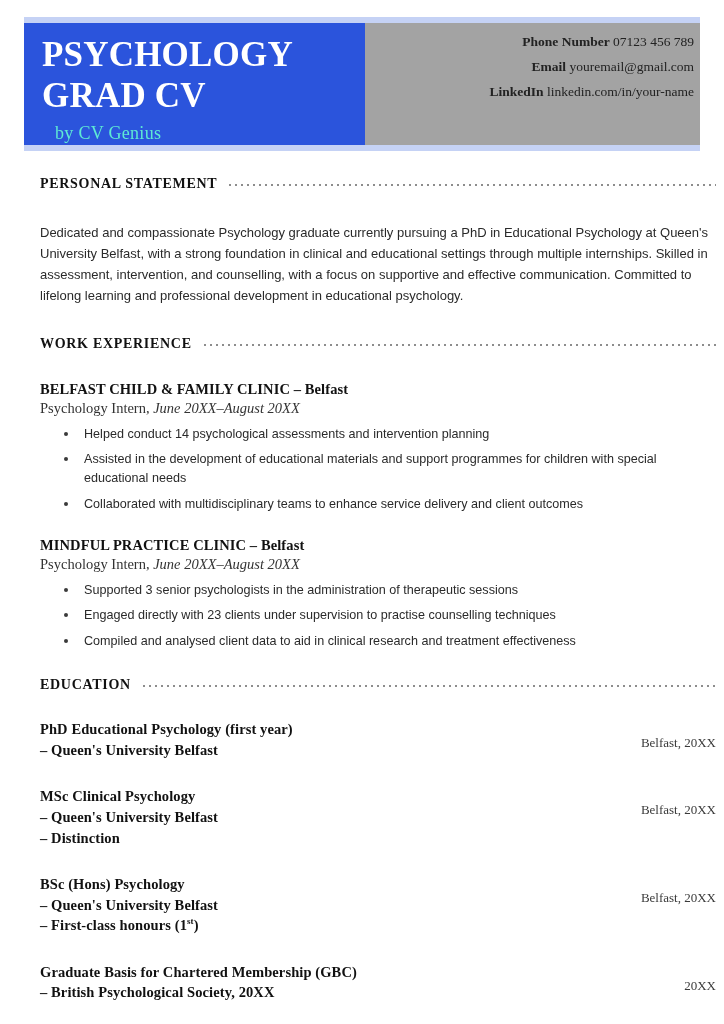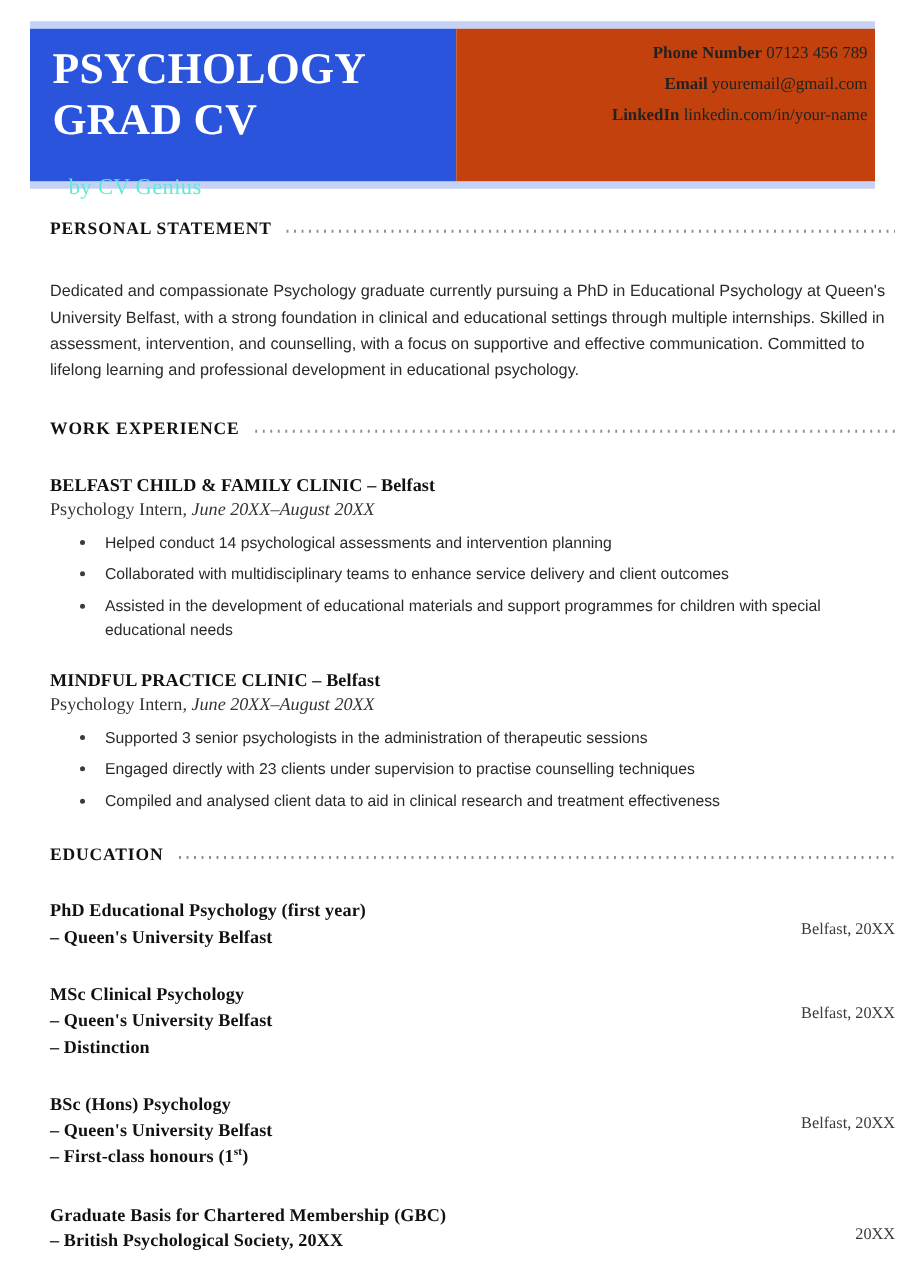--- a/index.html
+++ b/index.html
@@ -36,21 +36,20 @@
     align-items: stretch;
   }
   .title-block {
     width: 341px;
     background: #2b54dc;
     box-sizing: border-box;
     padding: 12px 0 0 18px;
     display: flex;
     flex-direction: column;
     justify-content: flex-start;
-    gap: 16px;
   }
   .cv-title {
     color: #ffffff;
     font-family: "Liberation Serif", serif;
     font-weight: bold;
     font-size: 35px;
     line-height: 1.17;
     letter-spacing: 0.2px;
     margin: 0;
     white-space: pre-line;
@@ -58,21 +57,21 @@
   .cv-byline {
     color: #5eead4;
     font-family: "Liberation Serif", serif;
     font-size: 18px;
     margin-top: 6px;
     letter-spacing: 0.3px;
     margin-left: 13px;
   }
   .contact-block {
     flex: 1;
-    background: #c2410c;
+    background: #a3a3a3;
     box-sizing: border-box;
     padding: 12px 6px 0 0;
     display: flex;
     flex-direction: column;
     justify-content: flex-start;
     align-items: flex-end;
   }
   .contact-line {
     font-family: "Liberation Serif", serif;
     font-size: 13.5px;
@@ -262,22 +261,22 @@
       </div>
       <div class="jobs">
 
         <div class="job">
           <div class="job-org">BELFAST CHILD &amp; FAMILY CLINIC – Belfast</div>
           <div class="job-role">
             <span>Psychology Intern, </span><span class="dates">June 20XX–August 20XX</span>
           </div>
           <ul class="bullets">
             <li>Helped conduct 14 psychological assessments and intervention planning</li>
+            <li>Assisted in the development of educational materials and support programmes for children with special educational needs</li>
             <li>Collaborated with multidisciplinary teams to enhance service delivery and client outcomes</li>
-            <li>Assisted in the development of educational materials and support programmes for children with special educational needs</li>
           </ul>
         </div>
 
         <div class="job">
           <div class="job-org">MINDFUL PRACTICE CLINIC – Belfast</div>
           <div class="job-role">
             <span>Psychology Intern, </span><span class="dates">June 20XX–August 20XX</span>
           </div>
           <ul class="bullets">
             <li>Supported 3 senior psychologists in the administration of therapeutic sessions</li>

